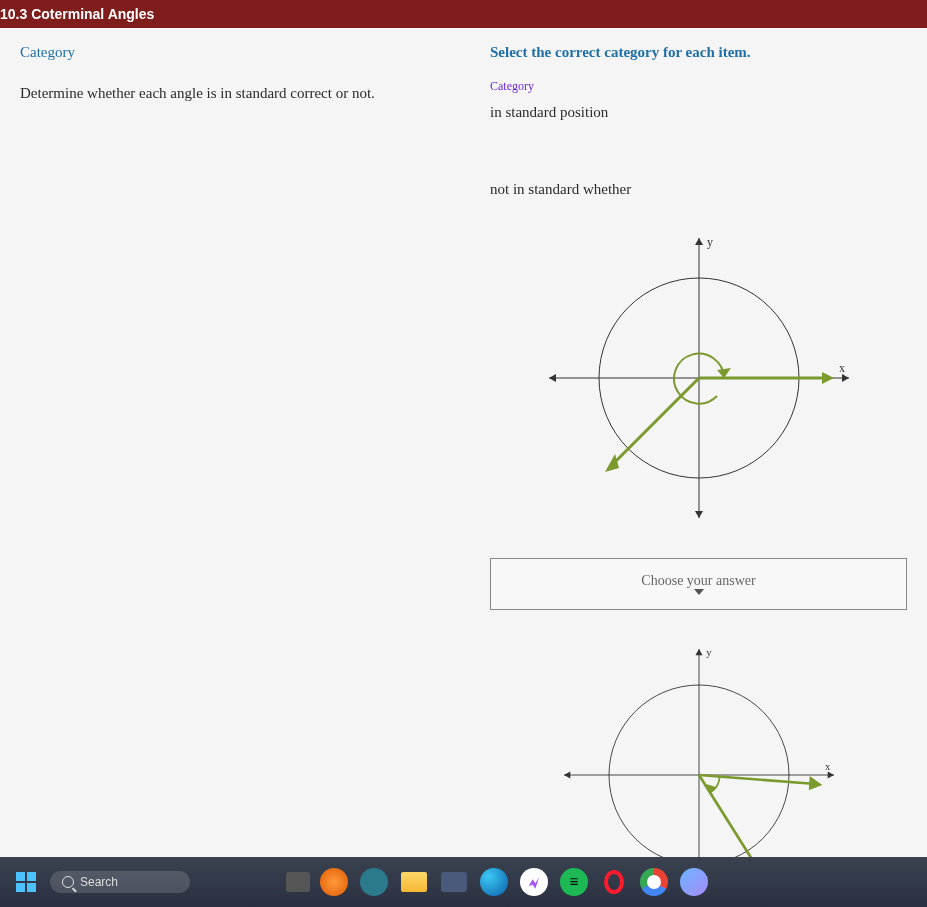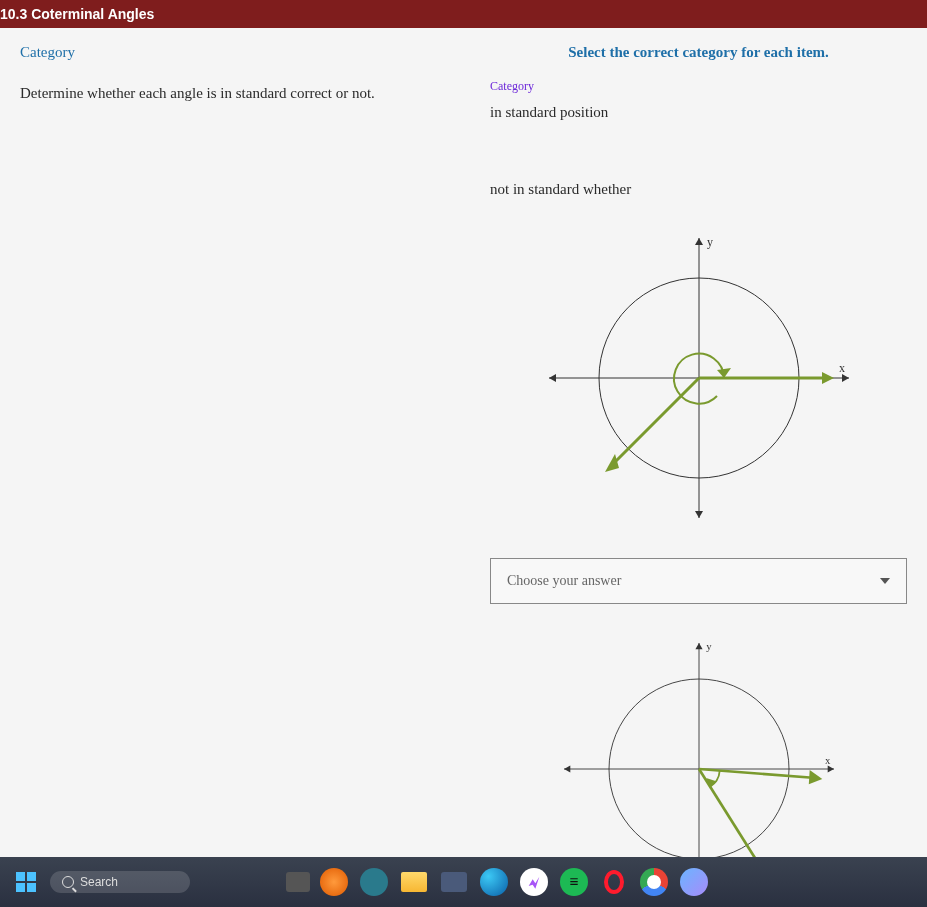--- a/index.html
+++ b/index.html
@@ -42,21 +42,20 @@
     .question-text {
       color: #2a2a2a;
       font-size: 15px;
       margin-top: 24px;
     }
     .instruction {
       color: #1e6fa8;
       font-weight: bold;
       font-size: 15px;
       margin-bottom: 18px;
-      text-align: center;
     }
     .category-label {
       color: #6d28d9;
       font-size: 12px;
       margin-bottom: 10px;
     }
     .categories {
       display: flex;
       gap: 60px;
       color: #2a2a2a;
@@ -73,20 +72,21 @@
       border: 1px solid #888;
       padding: 14px 16px;
       display: flex;
       justify-content: space-between;
       align-items: center;
       color: #666;
       font-size: 14px;
       width: 100%;
       background: rgba(255,255,255,0.3);
       cursor: pointer;
+      flex-direction: column;
     }
     .caret-down {
       width: 0;
       height: 0;
       border-left: 5px solid transparent;
       border-right: 5px solid transparent;
       border-top: 6px solid #555;
     }
     svg.graph { display: block; }
     .taskbar {

